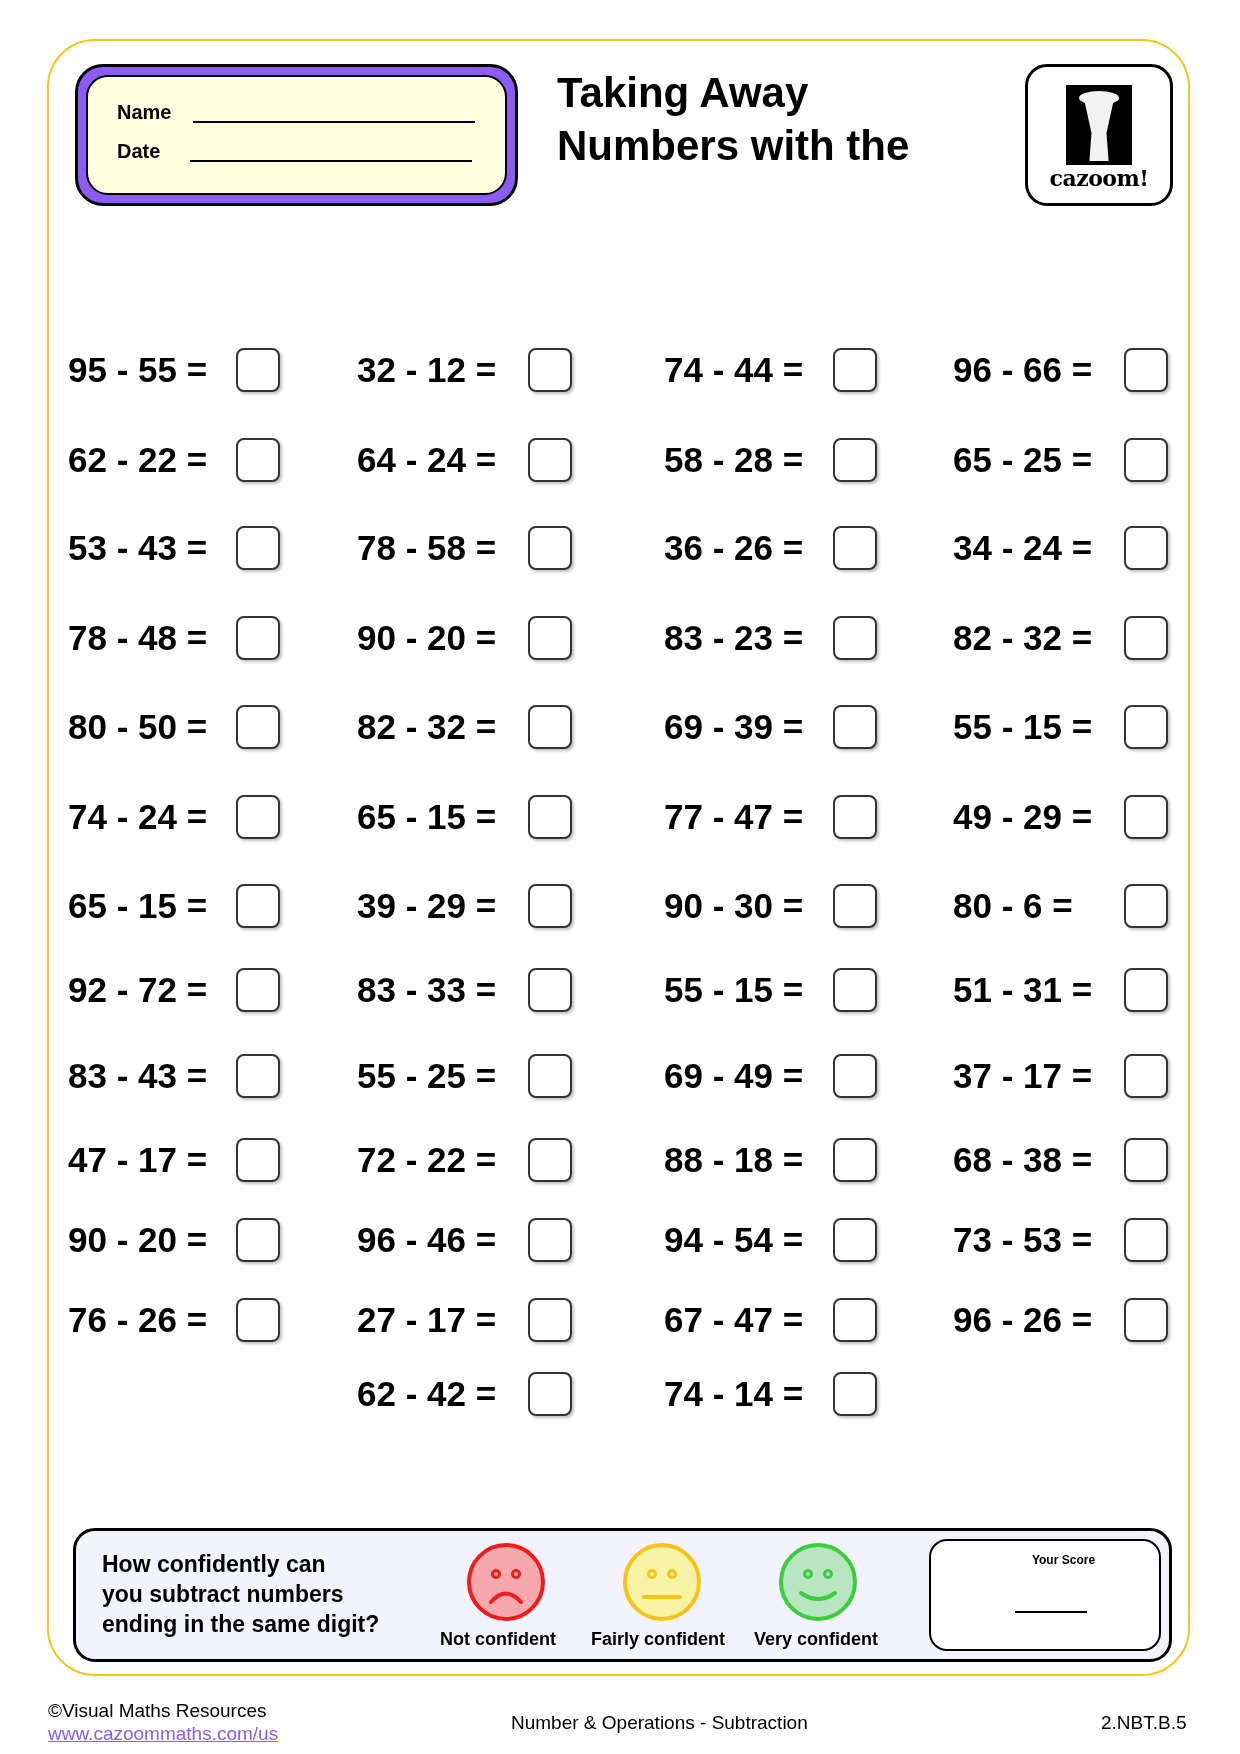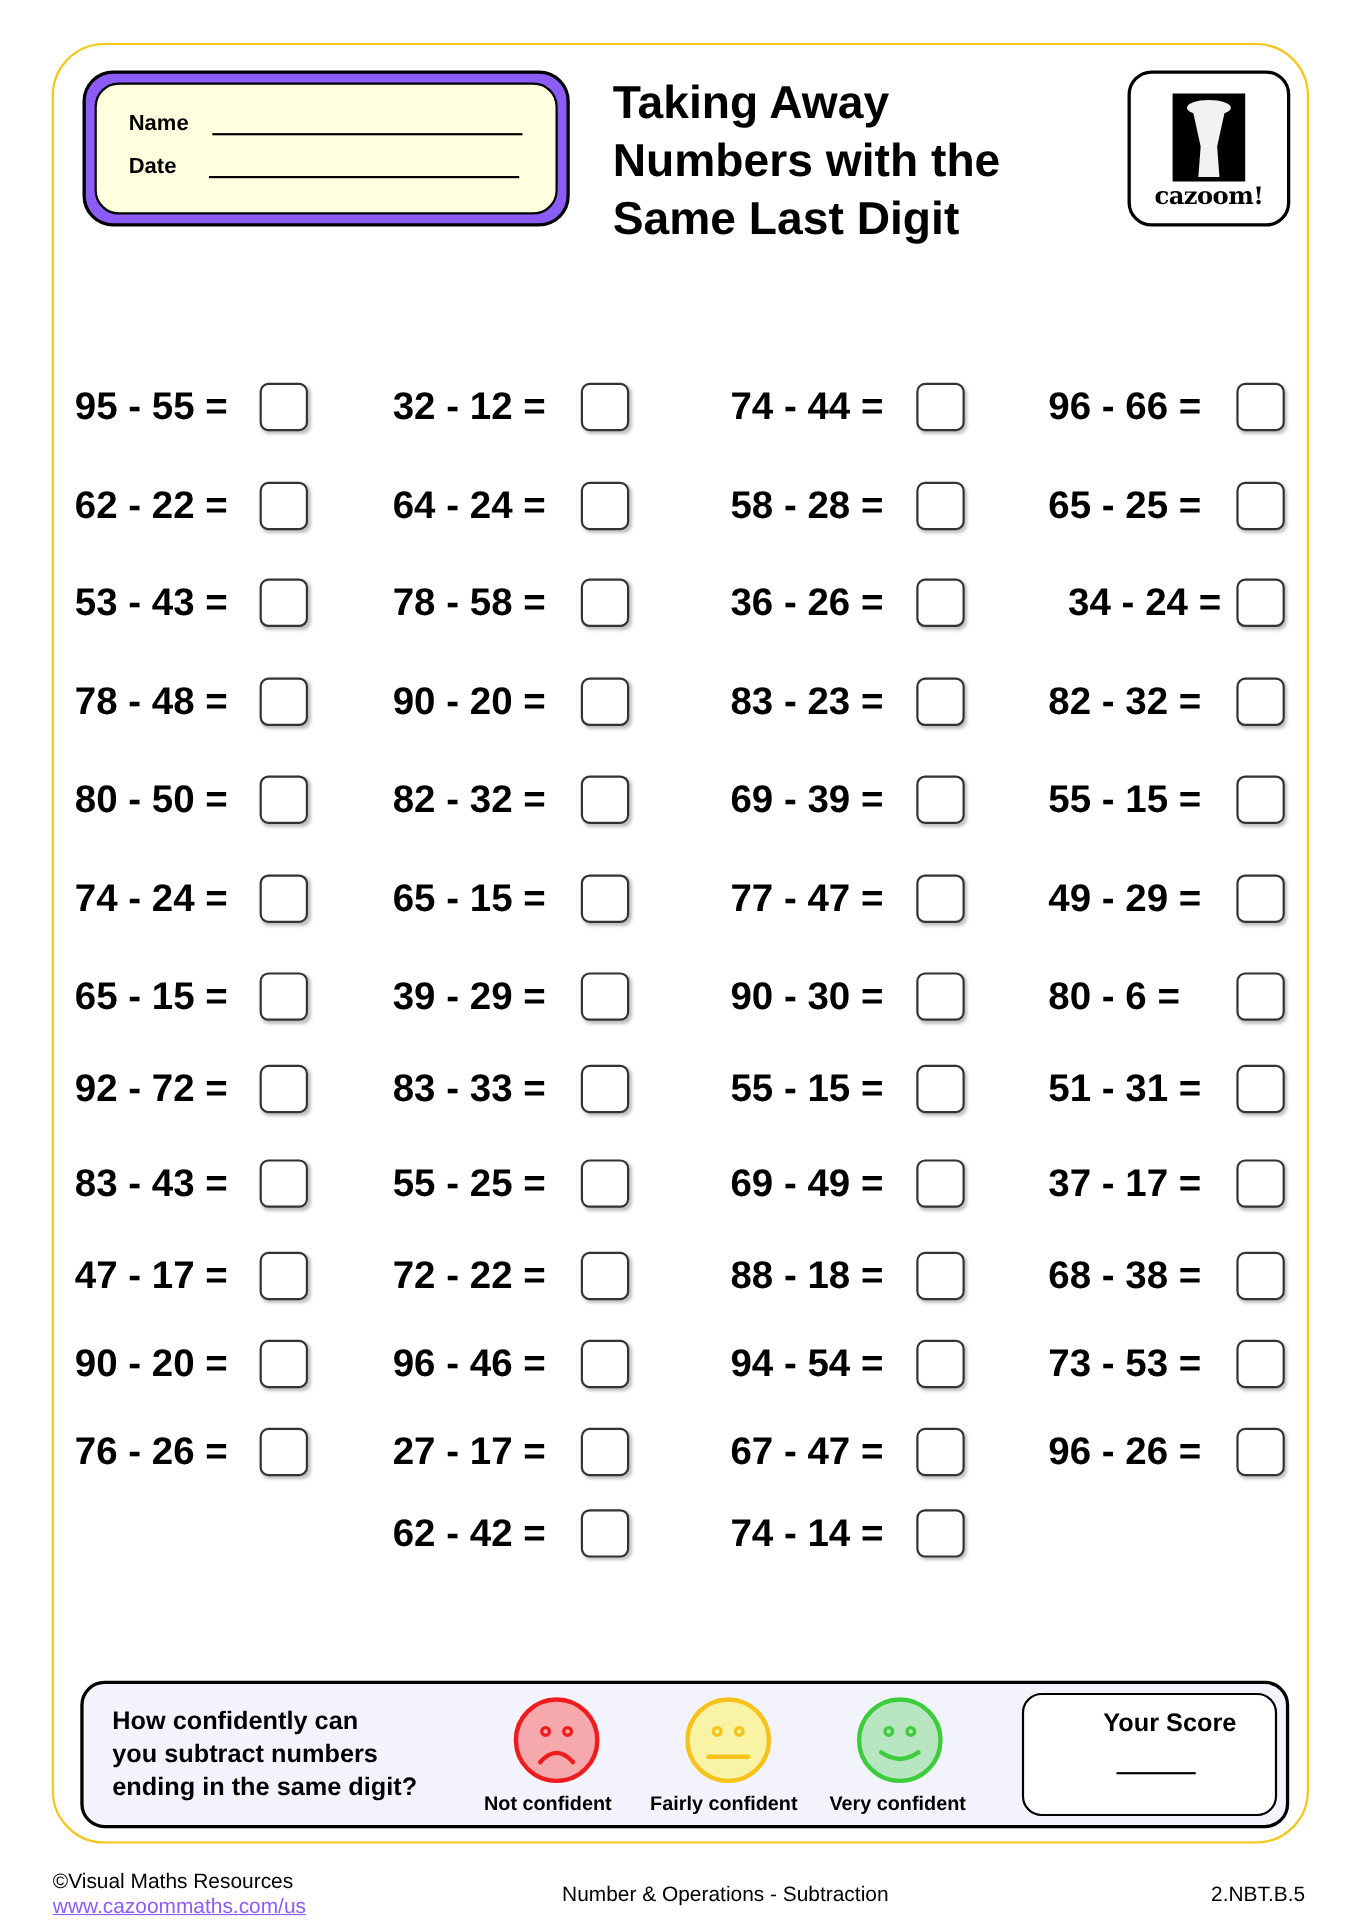--- a/index.html
+++ b/index.html
@@ -27,21 +27,21 @@
   .answer-box { position:absolute; width:44px; height:44px; border:2px solid #333; border-radius:8px;
                 box-sizing:border-box; background:#fff; box-shadow:2px 2px 3px rgba(0,0,0,0.25); }
   .conf { position:absolute; left:73px; top:1528px; width:1099px; height:134px;
           border:3px solid #000; border-radius:22px; box-sizing:border-box; background:#f3f3fd; }
   .conf .q { position:absolute; left:26px; top:18px; font-weight:bold; font-size:23px; line-height:30px; }
   .face { position:absolute; top:12px; width:78px; height:78px; border-radius:50%; box-sizing:border-box; border:4px solid; }
   .face .eye { position:absolute; top:22px; width:10px; height:10px; border-radius:50%; border:3px solid; box-sizing:border-box; }
   .face-label { position:absolute; top:98px; font-weight:bold; font-size:18px; white-space:nowrap;text-align:right; }
   .score { position:absolute; left:853px; top:8px; width:232px; height:112px; border:2px solid #000;
            border-radius:18px; box-sizing:border-box; background:#fff; }
-  .score .label { position:absolute; left:0; right:0; top:12px; text-align:center; font-weight:bold; font-size:23px;padding-left:37px; }
+  .score .label { position:absolute; left:0; right:0; top:12px; text-align:center; font-weight:bold; font-size:12px;padding-left:37px; }
   .score .blank { position:absolute; left:84px; width:72px; top:70px; border-bottom:2px solid #000; }
   .footer { position:absolute; font-size:19px; }
   .footer a { color:#8b5cf6; text-decoration:underline; }
 </style>
 </head>
 <body>
 
 <div class="frame"></div>
 
 <div class="name-outer">
@@ -53,21 +53,20 @@
     <div class="field" style="top:63px;">
       <span>Date</span>
       <span class="line" style="left:73px;"></span>
     </div>
   </div>
 </div>
 
 <div class="title">
   <div>Taking Away</div>
   <div>Numbers with the</div>
-  <div>Same Last Digit</div>
 </div>
 
 <div class="logo">
   <div class="drum-bg">
     <div class="drum-body"></div>
     <div class="drum-top"></div>
   </div>
   <div class="brand">cazoom!</div>
 </div>
 
@@ -225,21 +224,21 @@
     </div>
     <div class="answer-box" style="left: 833px; top: 1372px;"></div>
     <div class="problem" style="left: 953px; top: 346px;">
       <span class="expr">96 - 66 =</span>
     </div>
     <div class="answer-box" style="left: 1124px; top: 348px;"></div>
     <div class="problem" style="left: 953px; top: 436px;">
       <span class="expr">65 - 25 =</span>
     </div>
     <div class="answer-box" style="left: 1124px; top: 438px;"></div>
-    <div class="problem" style="left: 953px; top: 524px; margin-left: 18px;">
+    <div class="problem" style="left: 953px; top: 524px;">
       <span class="expr">34 - 24 =</span>
     </div>
     <div class="answer-box" style="left: 1124px; top: 526px;"></div>
     <div class="problem" style="left: 953px; top: 614px;">
       <span class="expr">82 - 32 =</span>
     </div>
     <div class="answer-box" style="left: 1124px; top: 616px;"></div>
     <div class="problem" style="left: 953px; top: 703px;">
       <span class="expr">55 - 15 =</span>
     </div>

